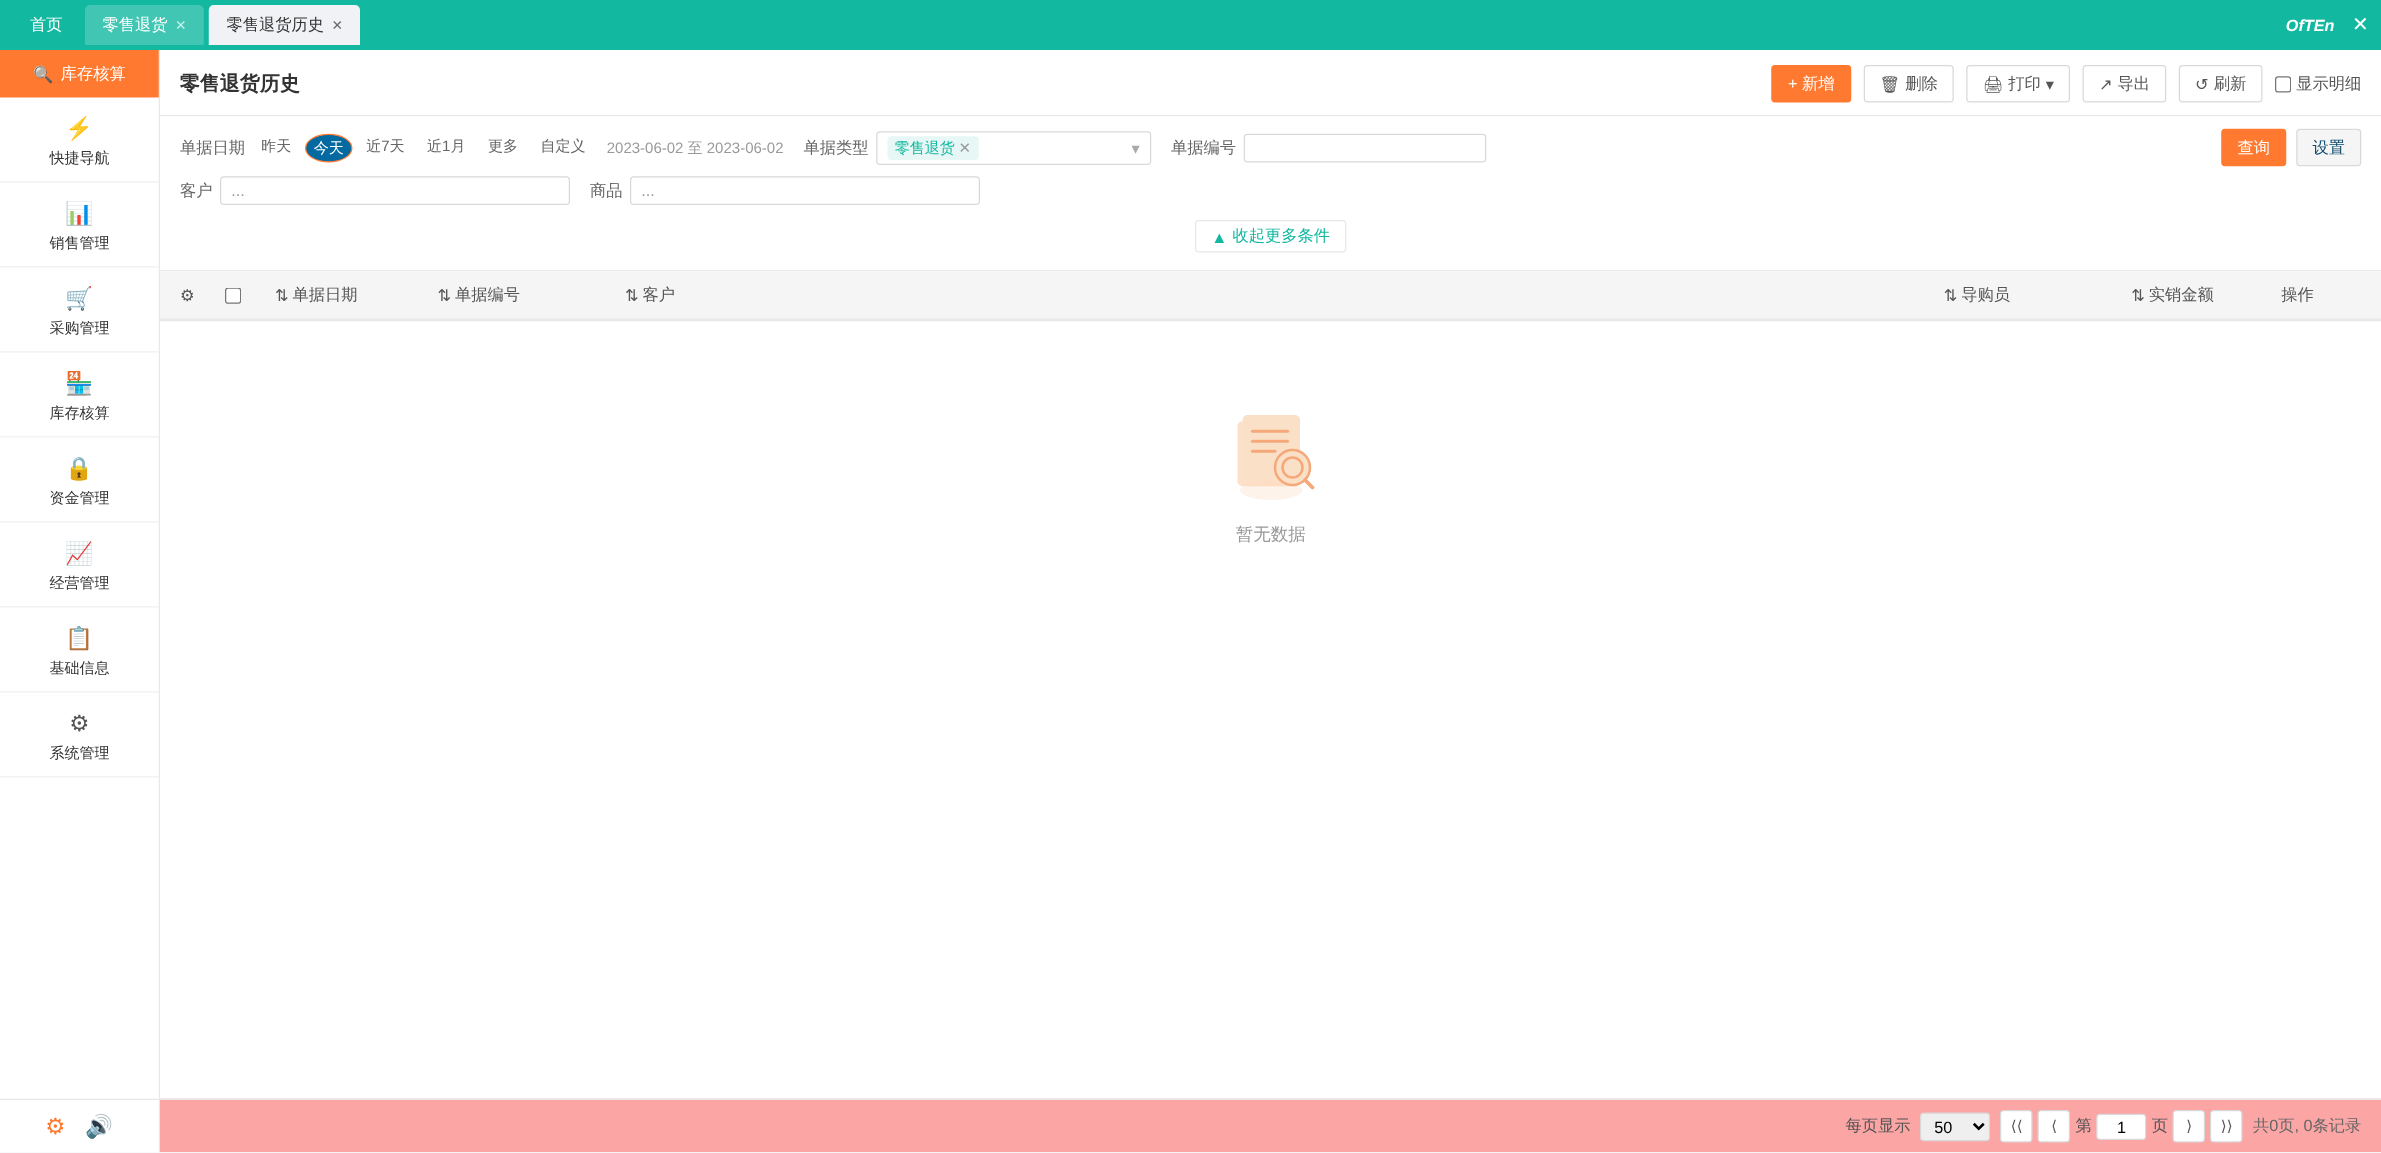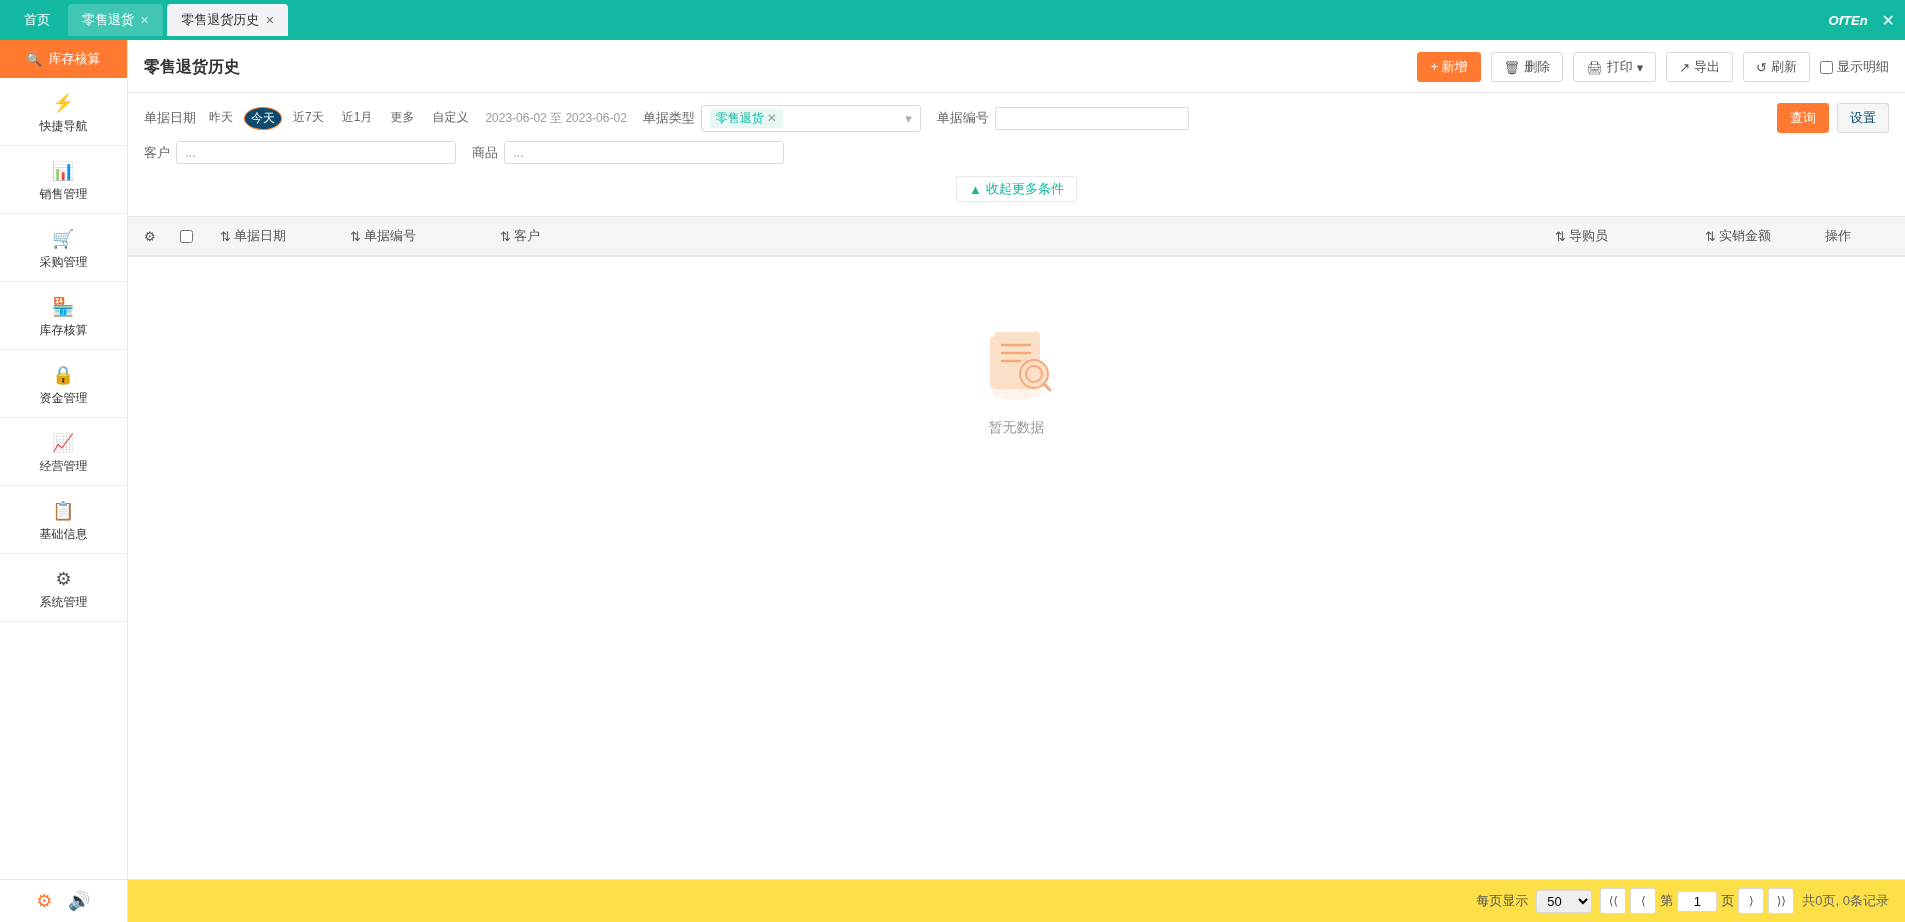--- a/index.html
+++ b/index.html
@@ -38,21 +38,21 @@
     .btn-setting { background: #f5f5f5; border-color: #d9d9d9; color: #0c4a6e; }
     .checkbox-label { display: flex; align-items: center; gap: 4px; font-size: 13px; color: #555; cursor: pointer; }
 
     
     .filter-area { background: #fff; padding: 10px 16px; border-bottom: 1px solid #e8e8e8; }
     .filter-row { display: flex; align-items: center; gap: 16px; margin-bottom: 8px; flex-wrap: wrap; }
     .filter-item { display: flex; align-items: center; gap: 6px; }
     .filter-label { color: #666; font-size: 13px; white-space: nowrap; }
     .date-shortcuts { display: flex; align-items: flex-start; gap: 4px; }
     .date-btn { padding: 1px 6px; border-radius: 3px; cursor: pointer; font-size: 12px; color: #666; border: 1px solid transparent; }
-    .date-btn.active { background: #0c4a6e; color: #fff; border-color: #ff7a30; border-radius: 50%; padding: 2px 6px; }
+    .date-btn.active { background: #0369a1; color: #fff; border-color: #ff7a30; border-radius: 50%; padding: 2px 6px; }
     .date-range { font-size: 12px; color: #999; margin-left: 4px; }
     .filter-select { display: flex; align-items: center; border: 1px solid #d9d9d9; border-radius: 3px; padding: 3px 8px; min-width: 220px; background: #fff; cursor: pointer; gap: 6px; }
     .filter-tag { background: #e6f7f5; color: #12b8a0; padding: 1px 6px; border-radius: 3px; font-size: 12px; display: flex; align-items: center; gap: 3px; }
     .filter-tag .x { cursor: pointer; color: #999; }
     .filter-input { border: 1px solid #d9d9d9; border-radius: 3px; padding: 3px 8px; min-width: 180px; background: #fff; font-size: 13px; outline: none; }
     .filter-input-dotted { border: 1px solid #d9d9d9; border-radius: 3px; padding: 3px 8px; min-width: 280px; background: #fff; font-size: 13px; color: #999; cursor: pointer; }
     .collapse-btn { display: flex; align-items: center; gap: 4px; color: #12b8a0; cursor: pointer; font-size: 13px; border: 1px solid #e8e8e8; padding: 3px 12px; border-radius: 3px; background: #fff; margin: 4px auto; width: fit-content; }
 
     
     .table-container { flex: 1; overflow: auto; background: #fff; margin: 0; }
@@ -66,21 +66,21 @@
     .col-guide { width: 150px; }
     .col-amount { width: 120px; text-align: right; }
     .col-action { width: 80px; text-align: left; }
 
     
     .empty-state { display: flex; flex-direction: column; align-items: center; justify-content: center; flex: 1; padding: 60px 0; text-align: right; }
     .empty-icon { width: 90px; height: 90px; margin-bottom: 12px; }
     .empty-text { color: #999; font-size: 14px; }
 
     
-    .pagination-bar { background: #fde047; border-top: 1px solid #e8e8e8; padding: 8px 16px; display: flex; align-items: center; justify-content: flex-end; gap: 8px; font-size: 13px; color: #555; }
+    .pagination-bar { background: #fca5a5; border-top: 1px solid #e8e8e8; padding: 8px 16px; display: flex; align-items: center; justify-content: flex-end; gap: 8px; font-size: 13px; color: #555; }
     .page-size-select { border: 1px solid #d9d9d9; border-radius: 3px; padding: 2px 6px; font-size: 13px; cursor: pointer; }
     .page-nav { display: flex; align-items: center; gap: 4px; }
     .page-nav-btn { width: 26px; height: 26px; display: flex; align-items: center; justify-content: center; border: 1px solid #d9d9d9; border-radius: 3px; cursor: pointer; color: #555; background: #fff; font-size: 12px; }
     .page-input { width: 40px; border: 1px solid #d9d9d9; border-radius: 3px; text-align: center; padding: 2px 4px; font-size: 13px; }
     .page-total { color: #666; }
   </style>
 </head>
 <body>
 
 <div class="topbar">

